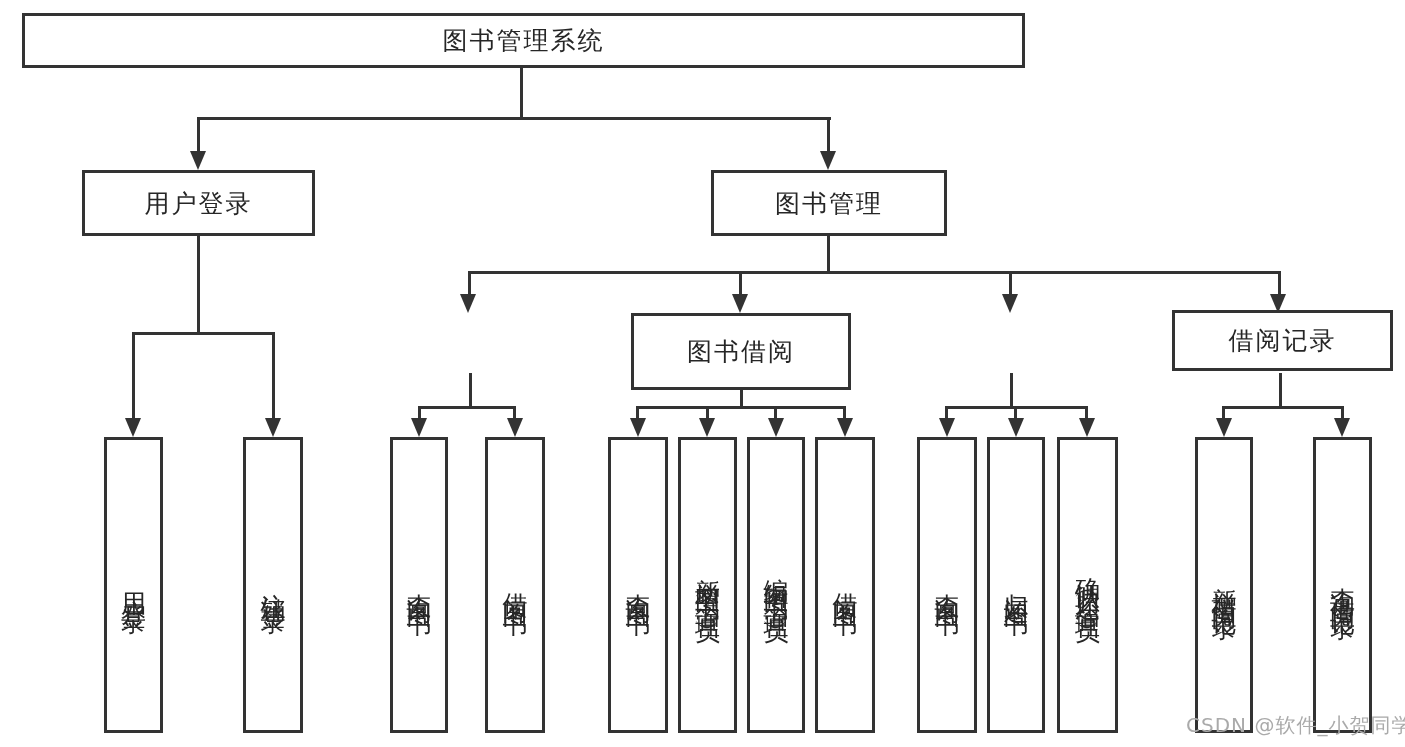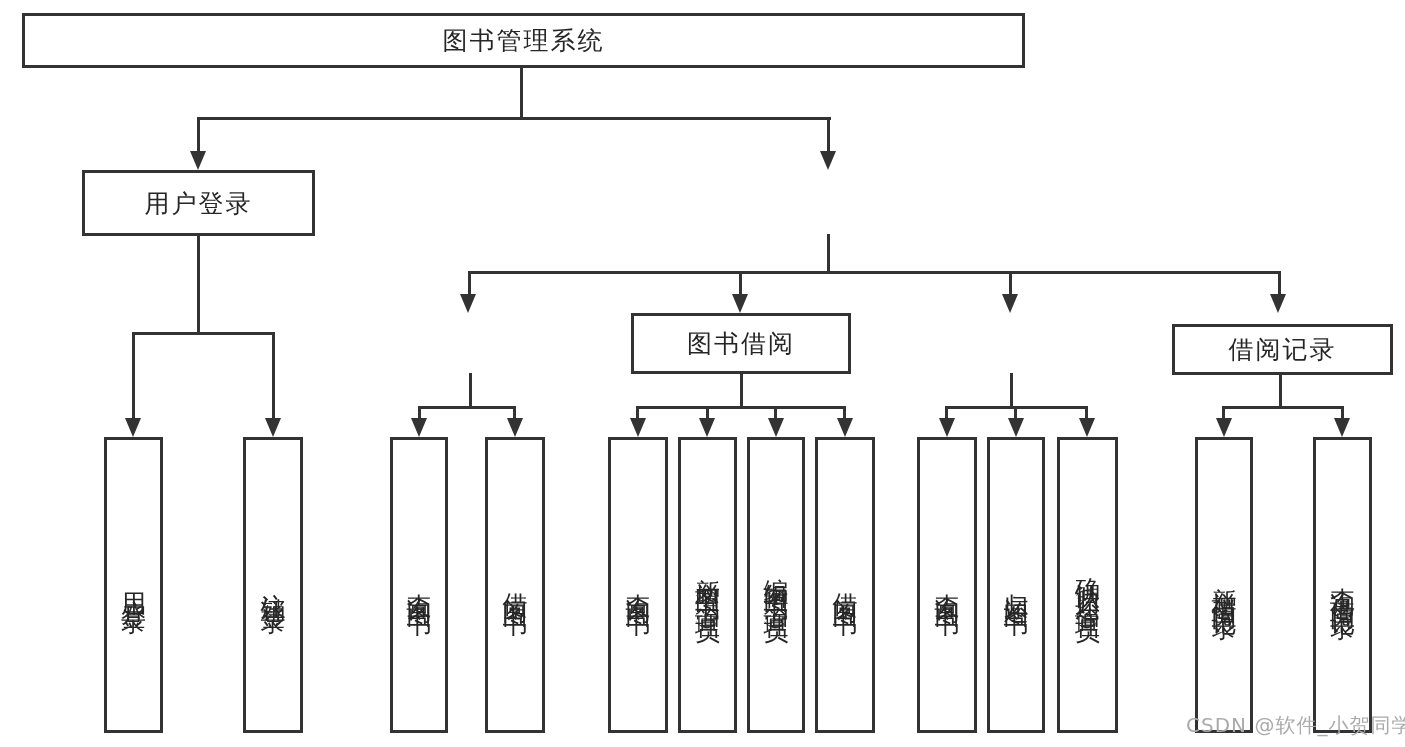--- a/index.html
+++ b/index.html
@@ -89,25 +89,28 @@
   <div class="ah" style="left:1216px;top:418px"></div>
   <div class="ah" style="left:1334px;top:418px"></div>
 
   <div class="hbox" style="left:22px;top:13px;width:1003px;height:55px">
     <span>图书管理系统</span>
   </div>
 
   <div class="hbox" style="left:82px;top:170px;width:233px;height:66px">
     <span>用户登录</span>
   </div>
+  <div class="hbox" style="left:711px;top:170px;width:236px;height:66px">
+    <span>图书管理</span>
+  </div>
 
-  <div class="hbox" style="left:631px;top:313px;width:220px;height:61px">
+  <div class="hbox" style="left:631px;top:313px;width:220px;height:77px">
     <span>图书借阅</span>
   </div>
-  <div class="hbox" style="left:1172px;top:324px;width:221px;height:51px">
+  <div class="hbox" style="left:1172px;top:310px;width:221px;height:61px">
     <span>借阅记录</span>
   </div>
 
   <div class="vbox" style="left:104px;width:59px">
     <span>用户登录</span>
   </div>
   <div class="vbox" style="left:243px;width:60px">
     <span>注销登录</span>
   </div>
 

